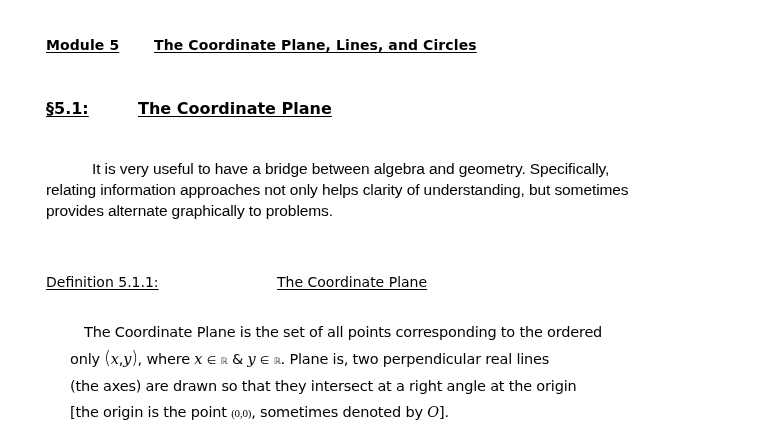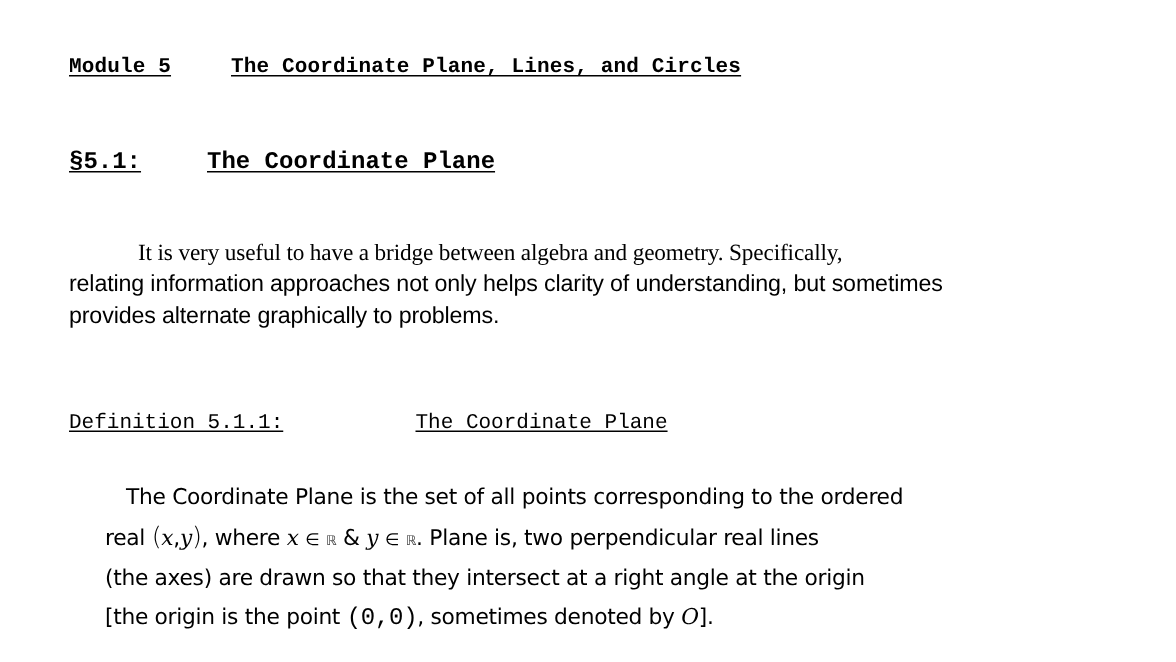--- a/index.html
+++ b/index.html
@@ -3,44 +3,44 @@
   <meta charset="utf-8">
   <style>
     html, body { margin: 0; padding: 0; background: #ffffff; }
     body {
       width: 784px; height: 441px; position: relative; overflow: hidden;
       color: #000000;
       font-family: "DejaVu Sans", sans-serif;
     }
     .abs { position: absolute; white-space: nowrap; }
     .bold { font-weight: bold; }
-    .u { text-decoration: underline; text-underline-offset: 2px; font-family: Liberation Mono, monospace; }
+    .u { text-decoration: underline; text-underline-offset: 2px; }
     .h1 { font-size: 14px; top: 37px; letter-spacing: 0.1px; }
     .h2 { font-size: 16px; top: 99px; }
     .para {
       position: absolute; left: 46px; top: 158px; width: 700px;
       font-family: "Liberation Sans", sans-serif; font-size: 15.5px; line-height: 21px;
       letter-spacing: -0.1px;
     }
     .para .line { display: block; white-space: nowrap; }
-    .indent { padding-left: 46px; font-family: Liberation Serif, serif; }
+    .indent { padding-left: 46px; }
     .def { font-size: 14px; top: 274px; }
     .defbody {
       position: absolute; left: 84px; top: 320px; width: 600px;
       font-family: "DejaVu Sans", sans-serif; font-size: 14.5px; line-height: 25.5px;
       letter-spacing: -0.2px;
     }
     .defbody .line { display: block; white-space: nowrap; }
     .defbody .l2, .defbody .l3, .defbody .l4 { margin-left: -14px; }
     .defbody .l2 { }
     .m { font-style: italic; font-family: "DejaVu Serif", serif; }
     .paren { font-family: "DejaVu Sans", sans-serif; font-size: 17px; font-weight: lighter; }
     .elem { font-size: 11px; }
     .real { font-size: 9px; color: #444; }
-    .num { font-family: Liberation Mono, monospace; font-size: 16px; }
+    .num { font-family: Liberation Serif, serif; font-size: 11px; }
   </style>
 </head>
 <body>
 
 <div>
 
   <span class="abs bold u h1" style="left:46px;">Module 5</span>
   <span class="abs bold u h1" style="left:154px;">The Coordinate Plane, Lines, and Circles</span>
 
   <span class="abs bold u h2" style="left:46px;">§5.1:</span>
@@ -51,21 +51,21 @@
     <span class="line">relating information approaches not only helps clarity of understanding, but sometimes</span>
     <span class="line">provides alternate graphically to problems.</span>
   </div>
 
   <span class="abs u def" style="left:46px;">Definition 5.1.1:</span>
   <span class="abs u def" style="left:277px;">The Coordinate Plane</span>
 
   <div class="defbody">
     <span class="line">The Coordinate Plane is the set of all points corresponding to the ordered</span>
     <span class="line l2">
-      <span>real </span><span class="paren">(</span><span class="m">x</span><span>,</span><span class="m">y</span><span class="paren">)</span><span>, where </span><span class="m">x</span>
+      <span>only </span><span class="paren">(</span><span class="m">x</span><span>,</span><span class="m">y</span><span class="paren">)</span><span>, where </span><span class="m">x</span>
       <span class="elem">∈</span>
       <span class="real">ℝ</span><span> &amp; </span><span class="m">y</span>
       <span class="elem">∈</span>
       <span class="real">ℝ</span><span>. Plane is, two perpendicular real lines</span>
     </span>
     <span class="line l3">(the axes) are drawn so that they intersect at a right angle at the origin</span>
     <span class="line l4">
       <span>[the origin is the point </span><span class="num">(0,0)</span><span>,  sometimes denoted by </span><span class="m">O</span><span>].</span>
     </span>
   </div>

